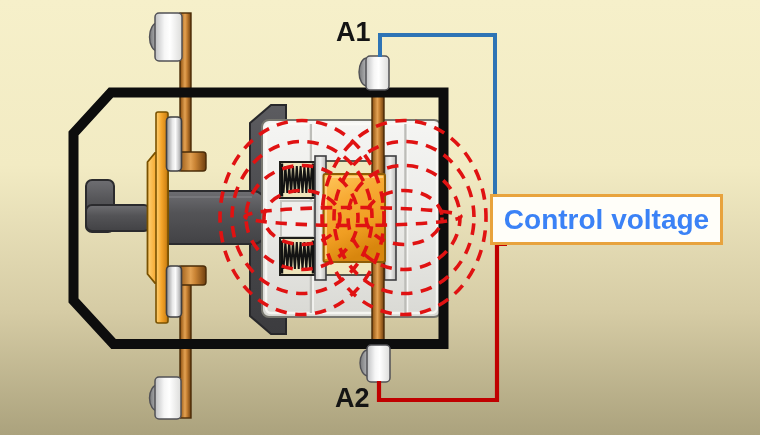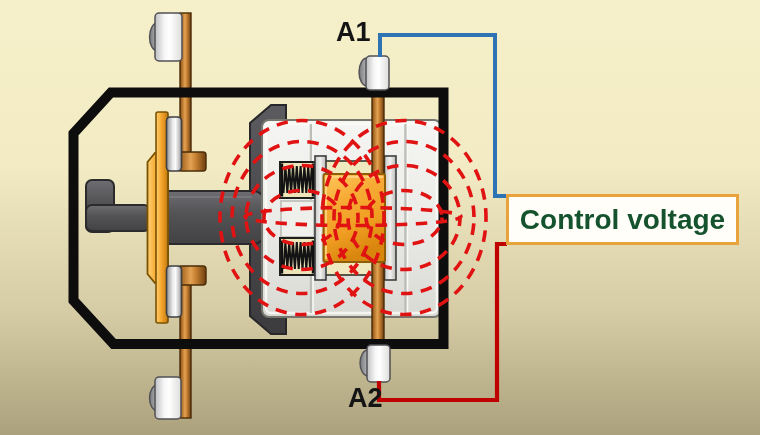--- a/index.html
+++ b/index.html
@@ -25,31 +25,31 @@
     position: absolute;
     color: #141414;
     font-size: 27px;
     font-weight: 600;
     text-align: left;
     width: 46px;
     line-height: 1.05;
     user-select: none;
   }
   .lbl-a1 { left: 336px; top: 18px; }
-  .lbl-a2 { left: 348px; top: 384px; }
+  .lbl-a2 { left: 335px; top: 384px; }
 
   .cv-box {
     position: absolute;
-    left: 506px; top: 194px;
+    left: 490px; top: 194px;
     width: 233px; height: 51px;
     box-sizing: border-box;
     border: 3px solid var(--control-box-border, #E8A33D);
     background: #FFFEF9;
     display: flex; align-items: center; justify-content: center;
-    font-size: 28px; font-weight: 600; color: #14532d;
+    font-size: 28px; font-weight: 600; color: #3b82f6;
     white-space: nowrap;
     text-align: right;
   }
 </style>
 </head>
 <body>
 
 <div class="stage">
 
   <svg width="760" height="435" viewBox="0 0 760 435">

